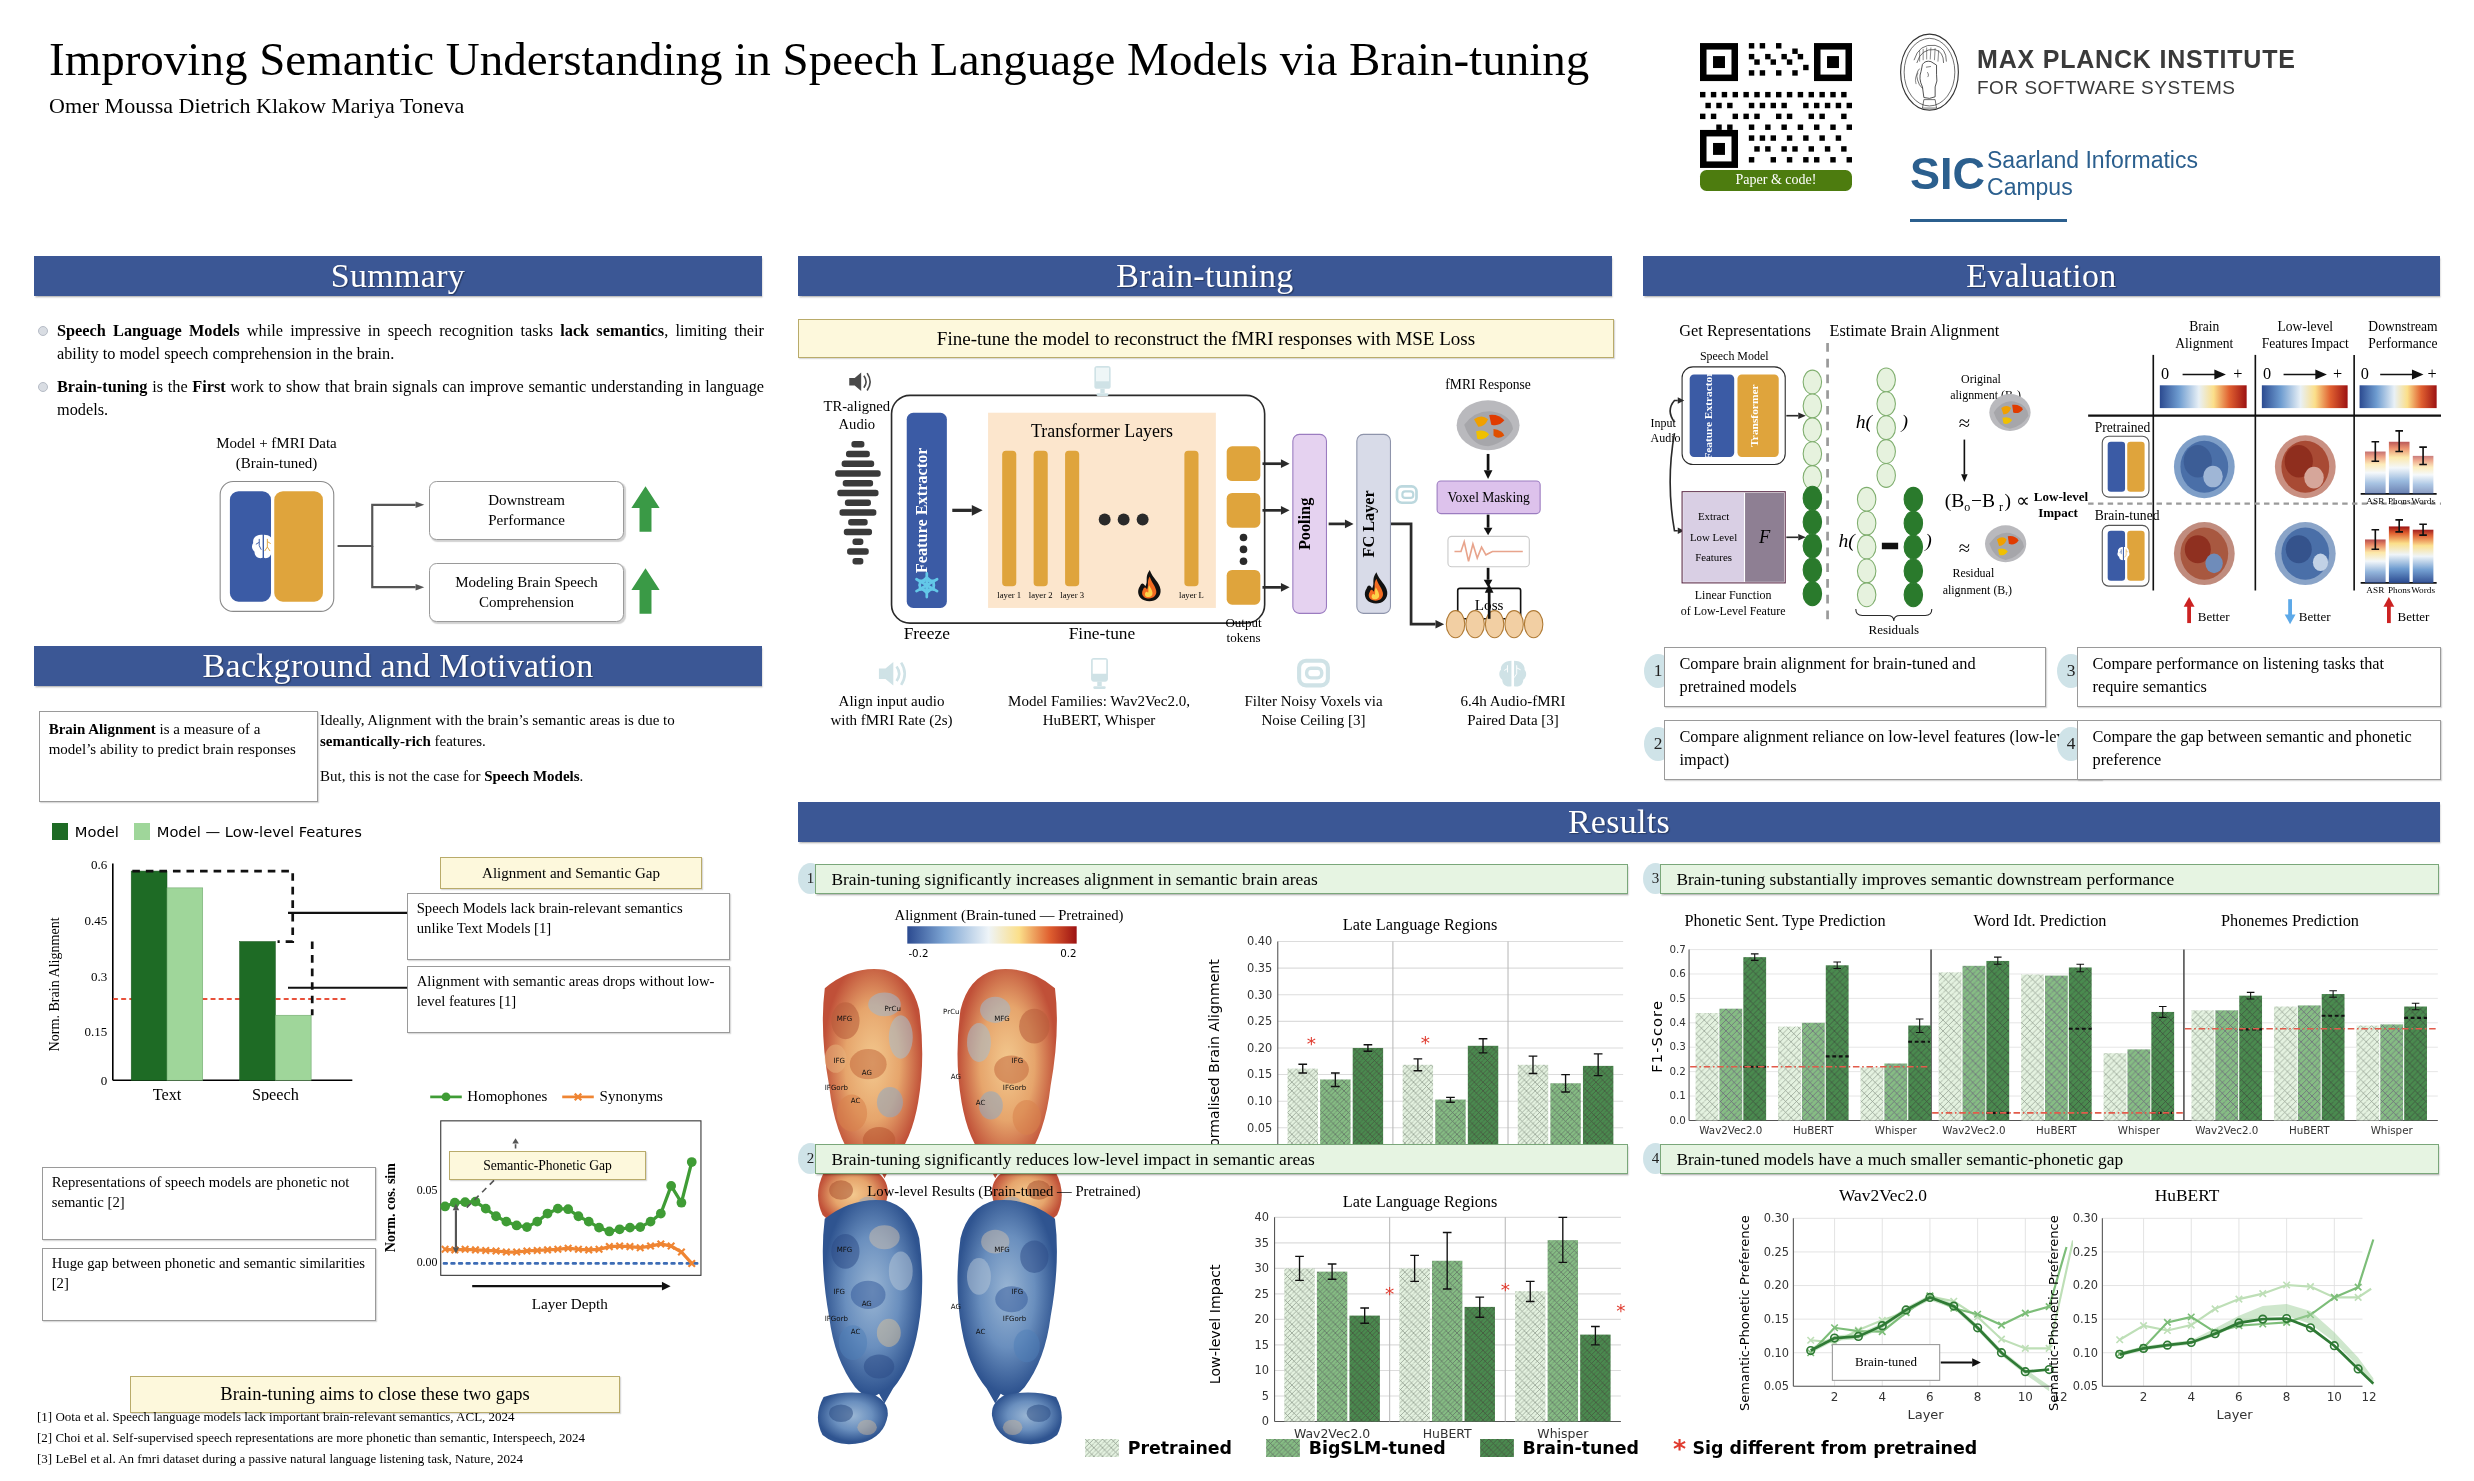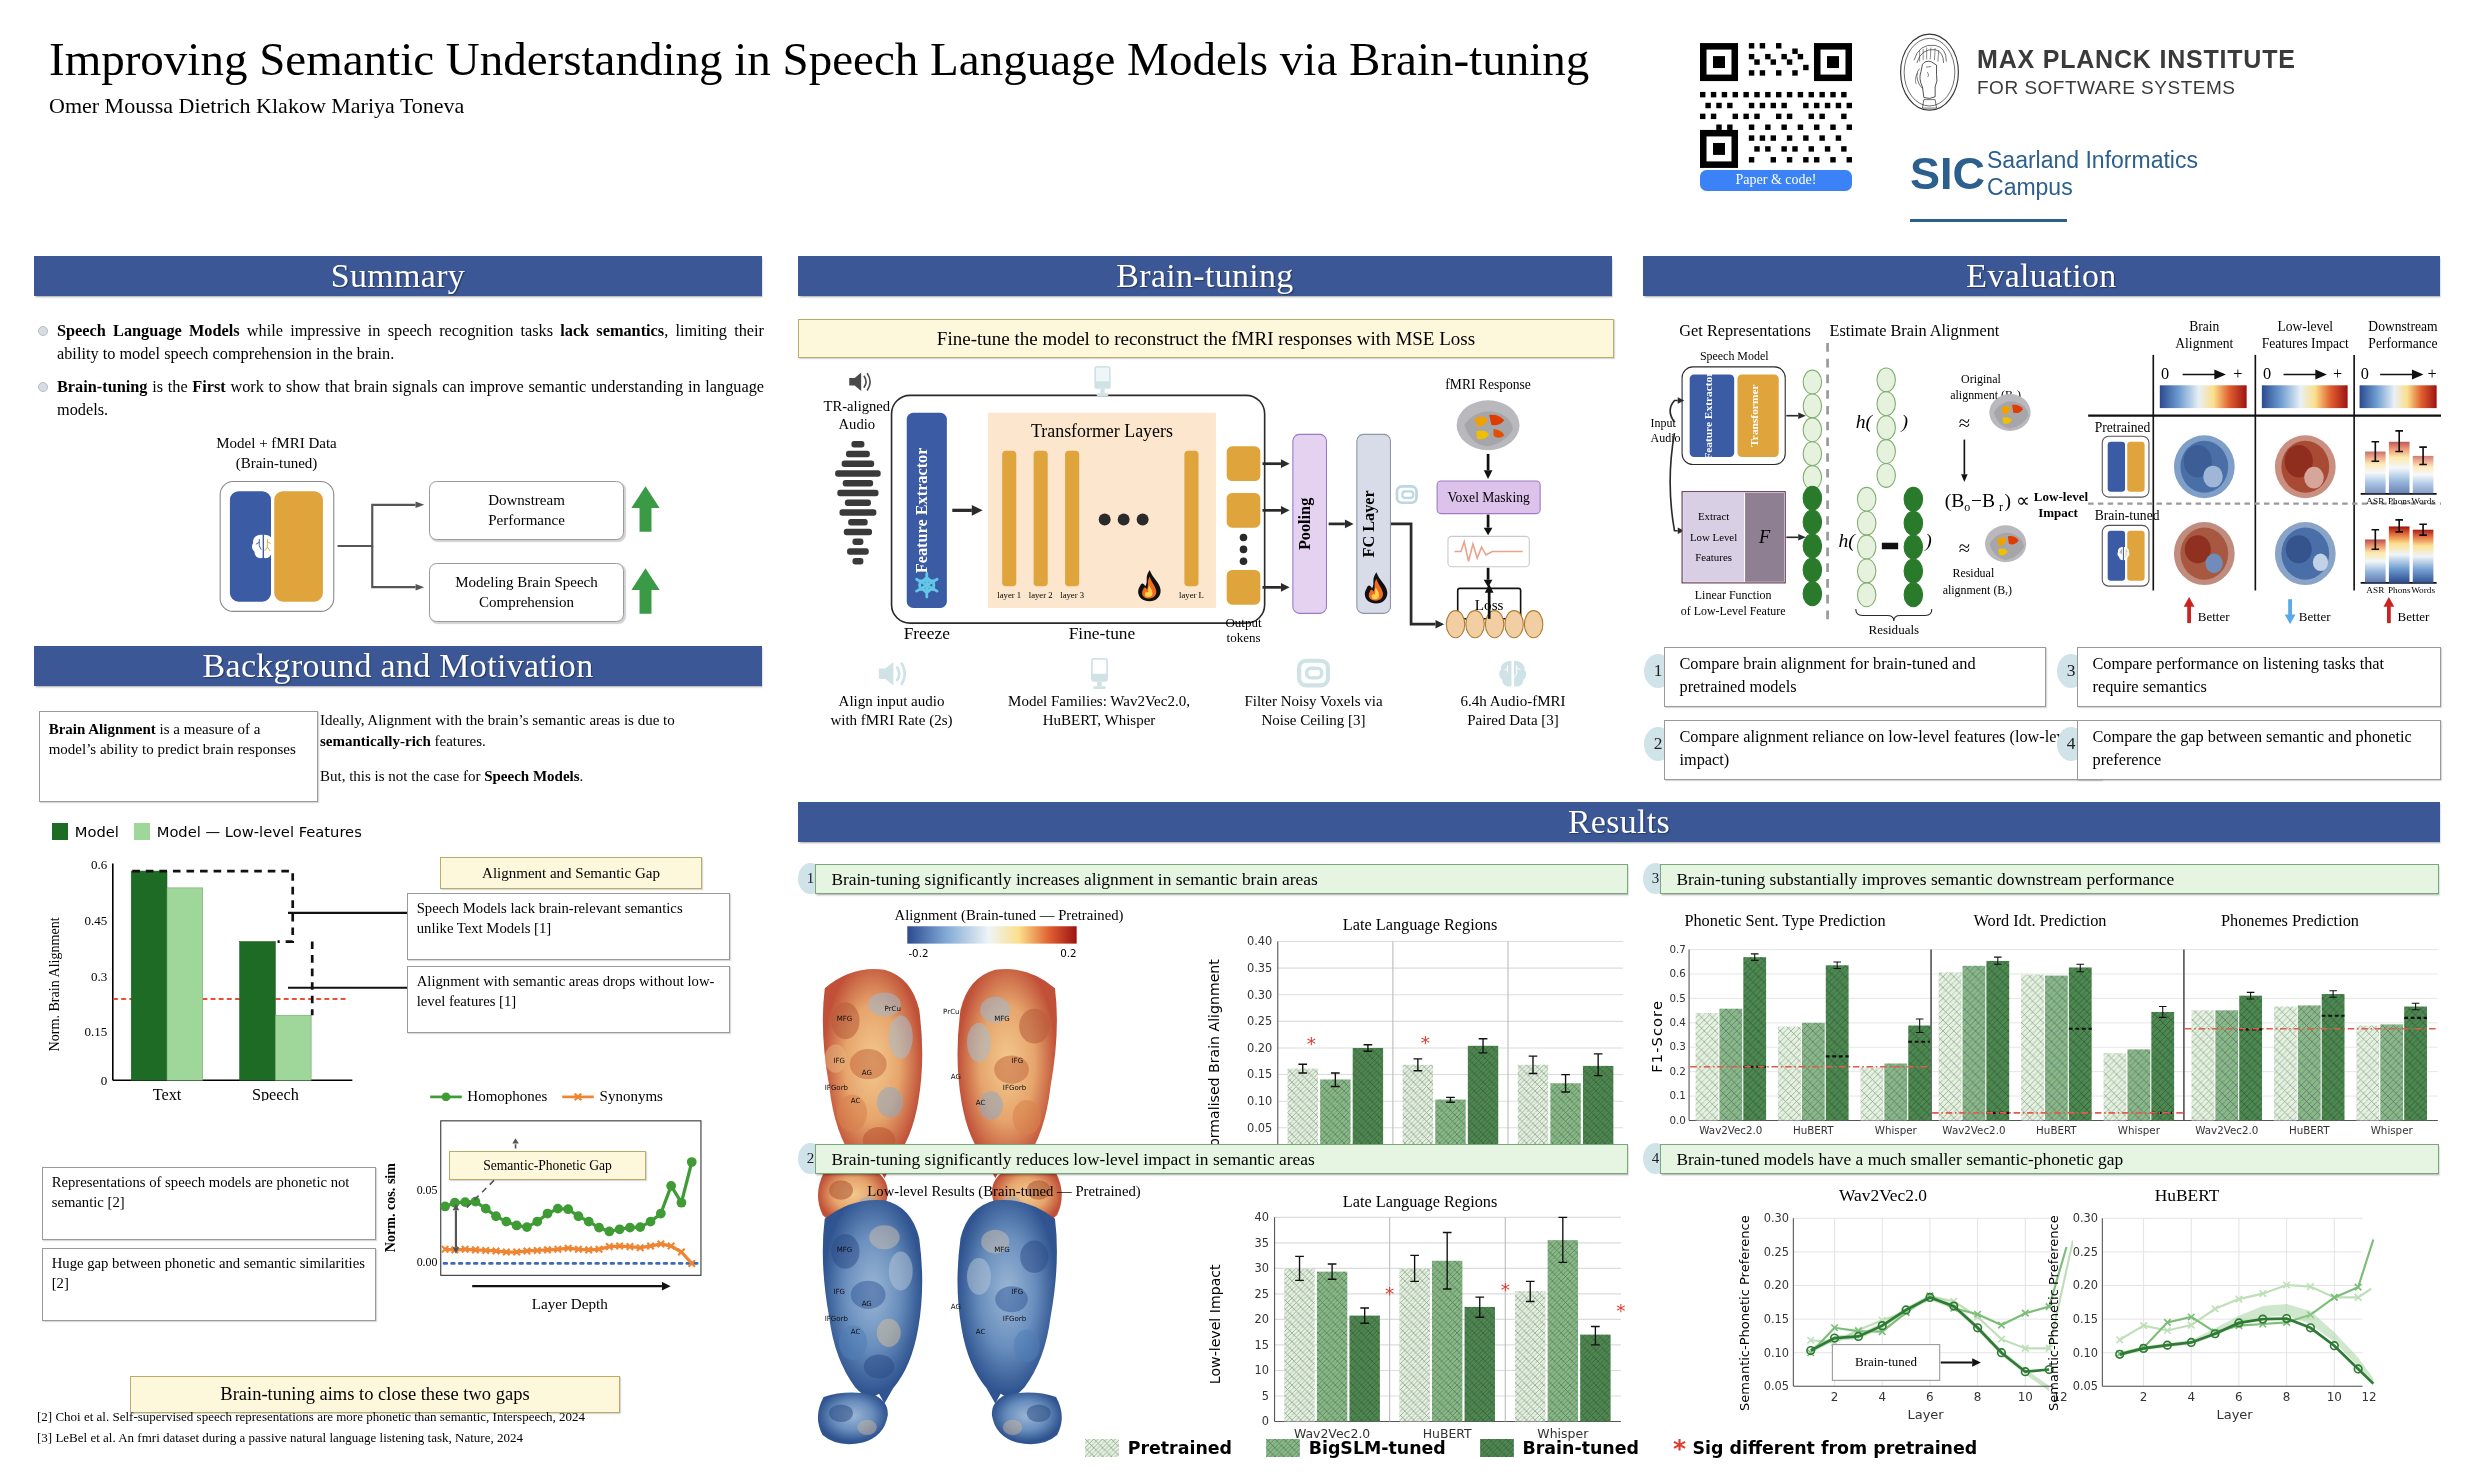--- a/index.html
+++ b/index.html
@@ -118,21 +118,21 @@
         <rect x="26" y="19" width="1" height="1"></rect>
       <rect x="9" y="21" width="1" height="1"></rect>
         <rect x="13" y="21" width="1" height="1"></rect>
         <rect x="16" y="21" width="1" height="1"></rect>
         <rect x="19" y="21" width="1" height="1"></rect>
       <rect x="21" y="21" width="1" height="1"></rect>
         <rect x="24" y="21" width="1" height="1"></rect>
         <rect x="27" y="21" width="1" height="1"></rect>
     </g>
   </svg>
-  <div style="margin-top:2.2px;background:#3b82f6;color:#fff;border-radius:6.5px;text-align:center;font-size:14px;padding:2.2px 0;">Paper &amp; code!</div>
+  <div style="margin-top:2.2px;background:#4d7c0f;color:#fff;border-radius:6.5px;text-align:center;font-size:14px;padding:2.2px 0;">Paper &amp; code!</div>
 </div>
 
 <div class="abs" style="left:1894px;top:31.5px;display:flex;align-items:center;gap:12px;">
   <svg width="71" height="81" viewBox="0 0 100 115">
     <ellipse cx="50" cy="57" rx="41" ry="54" fill="none" stroke="#333" stroke-width="1.6"></ellipse>
     <ellipse cx="50" cy="57" rx="36" ry="48" fill="none" stroke="#333" stroke-width="1"></ellipse>
     <path d="M28 40 Q35 16 58 19 Q74 22 74 42" fill="none" stroke="#333" stroke-width="1"></path>
     <path d="M32 44 Q38 23 58 25 Q70 28 70 44" fill="none" stroke="#333" stroke-width="1"></path>
     <g stroke="#333" stroke-width=".8">
       <path d="M36 42 L36 26"></path>
@@ -389,20 +389,21 @@
 
 <div class="abs ybx" style="left:449px;top:1151px;width:195px;height:27px;display:flex;align-items:center;justify-content:center;font-size:13.6px;">
   <span>Semantic-Phonetic Gap</span>
 </div>
 
 <div class="abs ybx" style="left:130px;top:1338px;width:488px;height:35px;display:flex;align-items:center;justify-content:center;font-size:18.5px;margin-top:38px;">
   <span>Brain-tuning aims to close these two gaps</span>
 </div>
 
 <div class="abs" style="left:37px;top:1406px;width:760px;font-size:13px;line-height:1.62;">
+  <div>[1] Oota et al. Speech language models lack important brain-relevant semantics, ACL, 2024</div>
   <div>[2] Choi et al. Self-supervised speech representations are more phonetic than semantic, Interspeech, 2024</div>
   <div>[3] LeBel et al. An fmri dataset during a passive natural language listening task, Nature, 2024</div>
 </div>
 
 <div class="abs hdr" style="left:798px;top:256px;width:814px;height:40px;">
   <span>Brain-tuning</span>
 </div>
 
 <div class="abs ybx" style="left:798px;top:319px;width:814px;height:37px;display:flex;align-items:center;justify-content:center;font-size:19px;">
   <span>Fine-tune the model to reconstruct the fMRI responses with MSE Loss</span>

